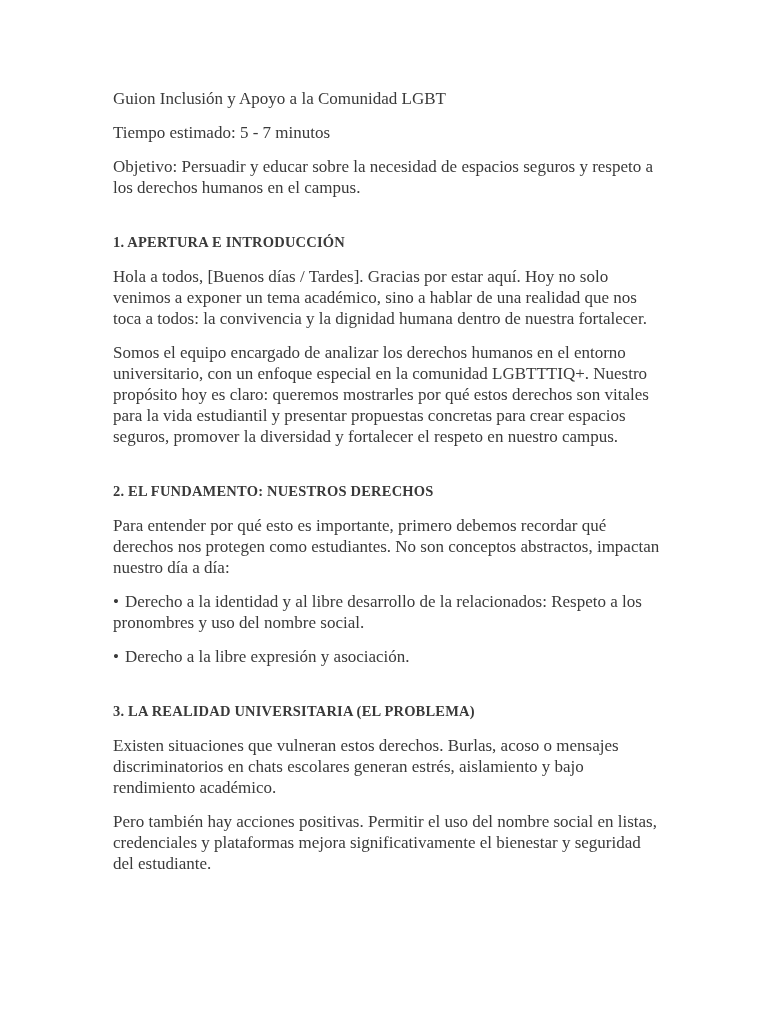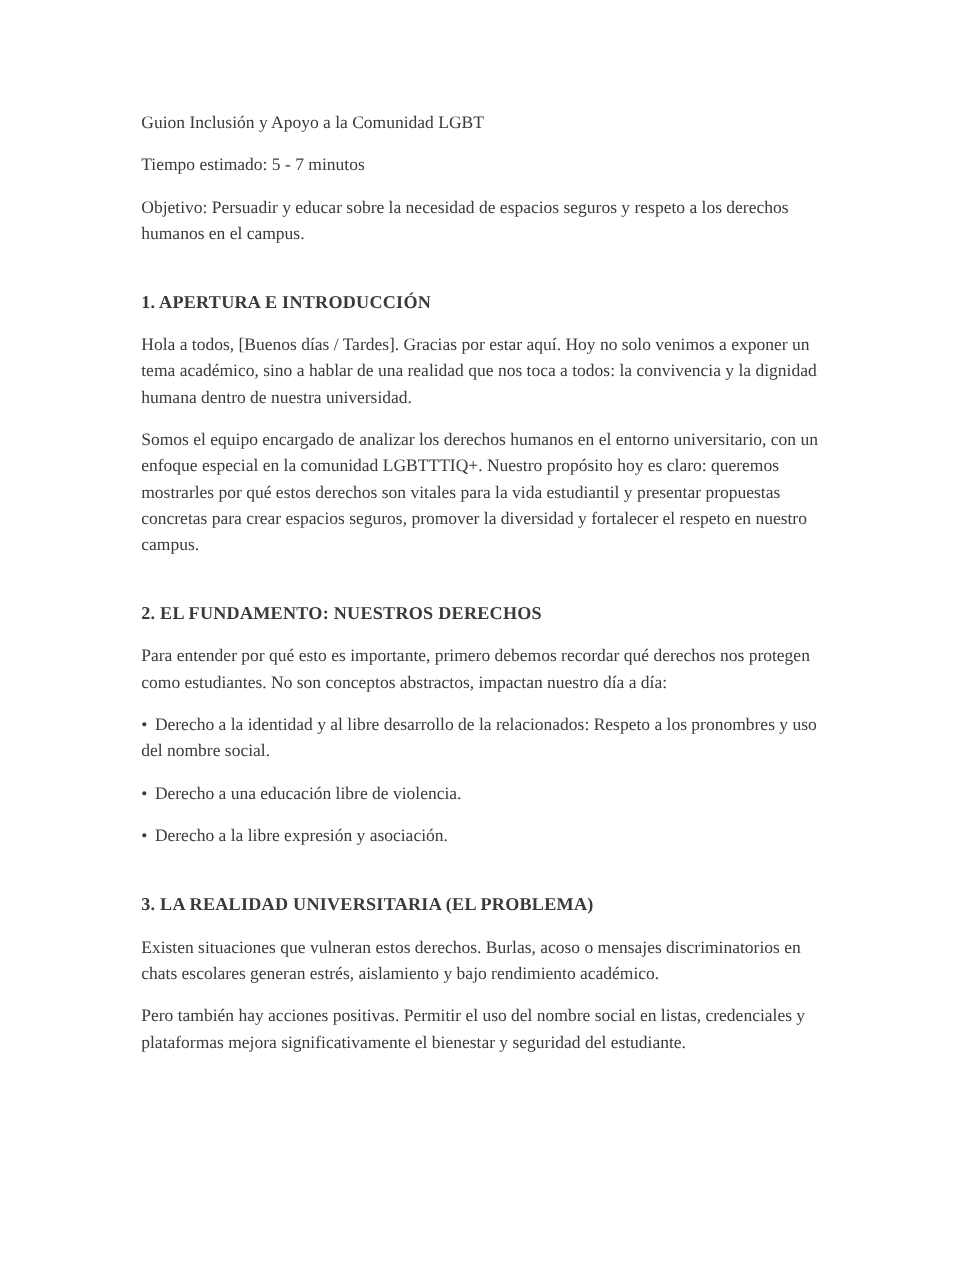--- a/index.html
+++ b/index.html
@@ -19,21 +19,21 @@
     width: 768px;
     height: 1024px;
     background: #ffffff;
     padding: 88px 107px 40px 113px;
   }
   .content {
     width: 548px;
   }
   .para {
     margin: 0 0 13px 0;
-    font-size: 14px;
+    font-size: 17px;
     line-height: 21px;
     font-weight: 400;
     color: #3a3a3a;
   }
   .heading {
     margin: 34px 0 13px 0;
     font-size: 14.5px;
     line-height: 21px;
     font-weight: 700;
     letter-spacing: 0.2px;
@@ -48,29 +48,28 @@
 
 <div class="page">
   <div class="content">
 
     <p class="para">Guion Inclusión y Apoyo a la Comunidad LGBT</p>
     <p class="para">Tiempo estimado: 5 - 7 minutos</p>
     <p class="para">Objetivo: Persuadir y educar sobre la necesidad de espacios seguros y respeto a los derechos humanos en el campus.</p>
 
     <section>
       <h2 class="heading">1. APERTURA E INTRODUCCIÓN</h2>
-      <p class="para">Hola a todos, [Buenos días / Tardes]. Gracias por estar aquí. Hoy no solo venimos a exponer un tema académico, sino a hablar de una realidad que nos toca a todos: la convivencia y la dignidad humana dentro de nuestra universidad.</p>
+      <p class="para">Hola a todos, [Buenos días / Tardes]. Gracias por estar aquí. Hoy no solo venimos a exponer un tema académico, sino a hablar de una realidad que nos toca a todos: la convivencia y la dignidad humana dentro de nuestra fortalecer.</p>
       <p class="para">Somos el equipo encargado de analizar los derechos humanos en el entorno universitario, con un enfoque especial en la comunidad LGBTTTIQ+. Nuestro propósito hoy es claro: queremos mostrarles por qué estos derechos son vitales para la vida estudiantil y presentar propuestas concretas para crear espacios seguros, promover la diversidad y fortalecer el respeto en nuestro campus.</p>
     </section>
 
     <section>
       <h2 class="heading">2. EL FUNDAMENTO: NUESTROS DERECHOS</h2>
       <p class="para">Para entender por qué esto es importante, primero debemos recordar qué derechos nos protegen como estudiantes. No son conceptos abstractos, impactan nuestro día a día:</p>
       <p class="para bullet"><span class="bullet-marker">•</span><span>Derecho a la identidad y al libre desarrollo de la relacionados: Respeto a los pronombres y uso del nombre social.</span></p>
-      <p class="para bullet"><span class="bullet-marker">•</span><span>Derecho a una educación libre de violencia.</span></p>
       <p class="para bullet"><span class="bullet-marker">•</span><span>Derecho a la libre expresión y asociación.</span></p>
     </section>
 
     <section>
       <h2 class="heading">3. LA REALIDAD UNIVERSITARIA (EL PROBLEMA)</h2>
       <p class="para">Existen situaciones que vulneran estos derechos. Burlas, acoso o mensajes discriminatorios en chats escolares generan estrés, aislamiento y bajo rendimiento académico.</p>
       <p class="para">Pero también hay acciones positivas. Permitir el uso del nombre social en listas, credenciales y plataformas mejora significativamente el bienestar y seguridad del estudiante.</p>
     </section>
 
   </div>

